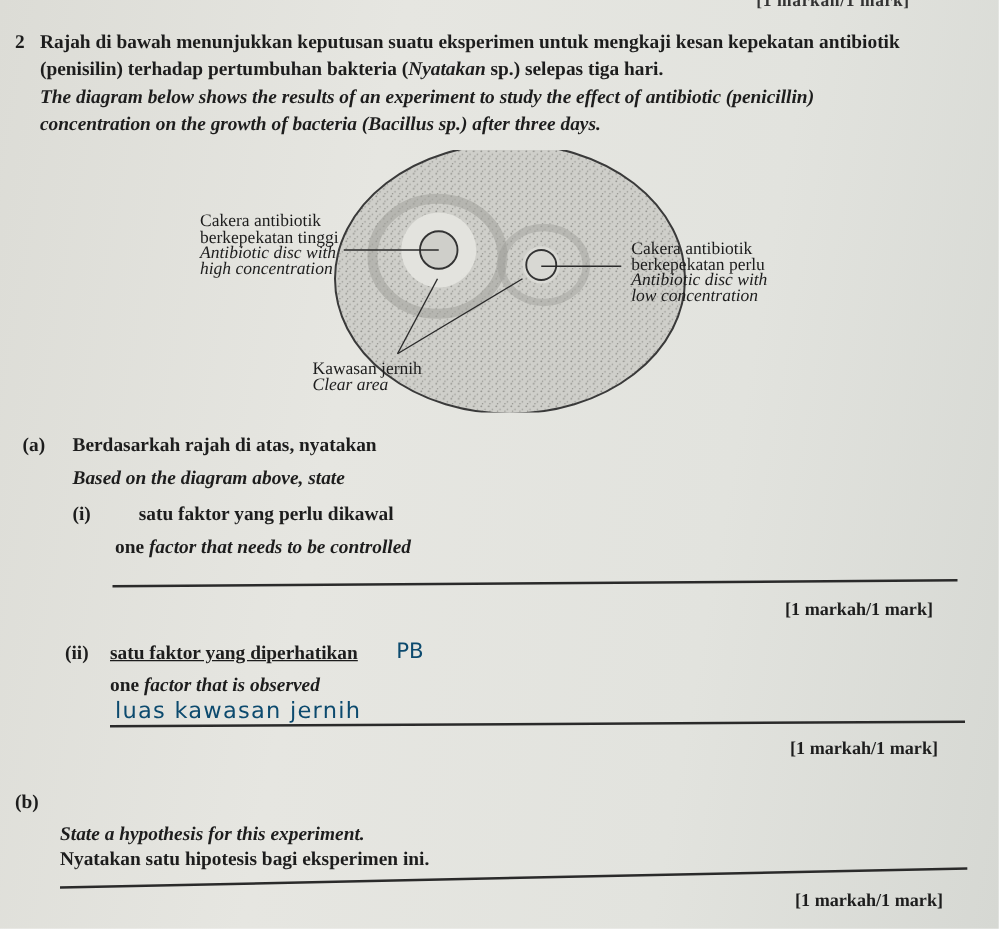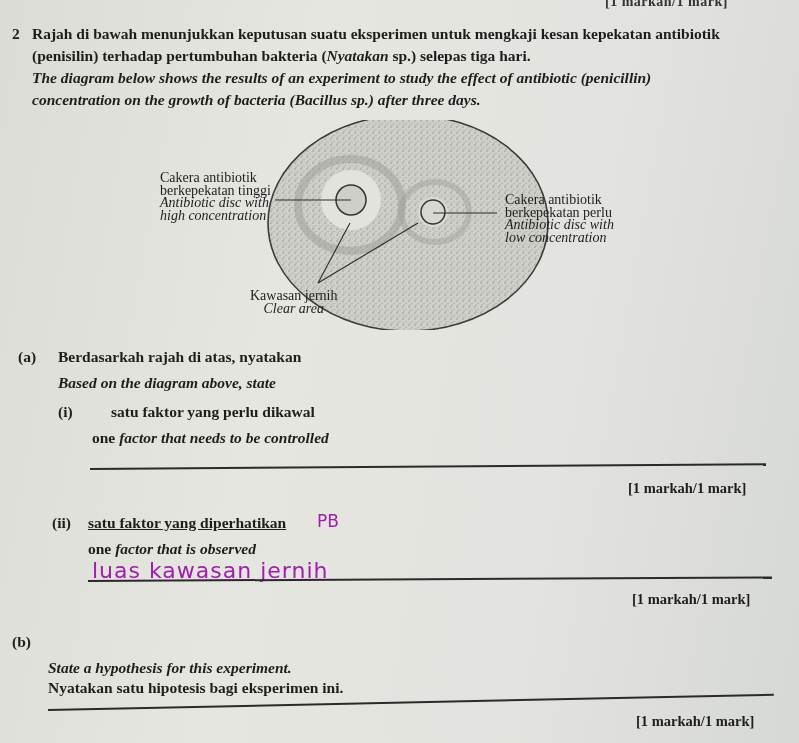--- a/index.html
+++ b/index.html
@@ -11,21 +11,21 @@
   }
   .abs { position:absolute; }
   .topcut { left:605px; top:-6px; font-size:14px; font-weight:bold; color:#333; letter-spacing:0.5px; }
   .line { position:absolute; font-size:15.5px; white-space:nowrap; }
   .b { font-weight:bold; }
   .i { font-style:italic; }
   .bi { font-weight:bold; font-style:italic; }
   .small { font-size:14px; line-height:12.5px; }
   .label-block { position:absolute; white-space:nowrap; }
   .rule { position:absolute; height:1.6px; background:#2a2a2a; transform-origin:left center; }
-  .hand { font-family:"DejaVu Sans", sans-serif; color:#a21caf; position:absolute; white-space:nowrap; }
+  .hand { font-family:"DejaVu Sans", sans-serif; color:#0c4a6e; position:absolute; white-space:nowrap; }
   .mark { position:absolute; font-size:14.5px; white-space:nowrap; }
 </style>
 </head>
 <body>
 
 <div class="abs topcut">[1 markah/1 mark]</div>
 
 <div class="line b" style="left:12px; top:25px;">2</div>
 <div class="line b" style="left:32px; top:25px;">Rajah di bawah menunjukkan keputusan suatu eksperimen untuk mengkaji kesan kepekatan antibiotik</div>
 <div class="line b" style="left:32px; top:47px;"><span>(penisilin) terhadap pertumbuhan bakteria (</span><span class="bi">Nyatakan</span><span> sp.) selepas tiga hari.</span></div>
@@ -73,41 +73,41 @@
   <div class="i">high concentration</div>
 </div>
 
 <div class="label-block small" style="left:505px; top:194px;">
   <div>Cakera antibiotik</div>
   <div>berkepekatan perlu</div>
   <div class="i">Antibiotic disc with</div>
   <div class="i">low concentration</div>
 </div>
 
-<div class="label-block small" style="left:250px; top:290px;text-align:center;">
+<div class="label-block small" style="left:250px; top:290px;">
   <div>Kawasan jernih</div>
   <div class="i">Clear area</div>
 </div>
 
 <div class="line b" style="left:18px; top:348px;">(a)</div>
 <div class="line b" style="left:58px; top:348px;">Berdasarkah rajah di atas, nyatakan</div>
 <div class="line bi" style="left:58px; top:374px;">Based on the diagram above, state</div>
 
 <div class="line b" style="left:58px; top:403px;">(i)</div>
 <div class="line b" style="left:92px; top:403px;margin-left:19px;">satu faktor yang perlu dikawal</div>
 <div class="line" style="left:92px; top:429px;"><span class="b">one</span><span class="bi"> factor that needs to be controlled</span></div>
 <div class="rule" style="left:90px; top:468px; width:676px; transform:rotate(-0.4deg);"></div>
 <div class="hand" style="left:92px; top:448px; font-size:16px;"></div>
 <div class="mark b" style="left:628px; top:480px;"><span>[1 markah/1 mark]</span></div>
 
 <div class="line b" style="left:52px; top:514px;">(ii)</div>
 <div class="line b" style="left:88px; top:514px;text-decoration:underline;">satu faktor yang diperhatikan</div>
 <div class="hand" style="left:317px; top:511px; font-size:17px;">PB</div>
 <div class="line" style="left:88px; top:540px;"><span class="b">one</span><span class="bi"> factor that is observed</span></div>
-<div class="hand" style="left:92px; top:558px; font-size:22px; letter-spacing:1px;">luas kawasan jernih</div>
+<div class="hand" style="left:92px; top:558px; font-size:18px; letter-spacing:1px;">luas kawasan jernih</div>
 <div class="rule" style="left:88px; top:580px; width:684px; transform:rotate(-0.3deg);"></div>
 <div class="mark b" style="left:632px; top:591px;"><span>[1 markah/1 mark]</span></div>
 
 <div class="line b" style="left:12px; top:633px;">(b)</div>
 <div class="line b" style="left:48px; top:633px;margin-top:46px;">Nyatakan satu hipotesis bagi eksperimen ini.</div>
 <div class="line bi" style="left:48px; top:659px;">State a hypothesis for this experiment.</div>
 <div class="hand" style="left:50px; top:690px; font-size:16px;"></div>
 <div class="rule" style="left:48px; top:709px; width:726px; transform:rotate(-1.2deg);"></div>
 <div class="mark b" style="left:636px; top:713px;"><span>[1 markah/1 mark]</span></div>
 

